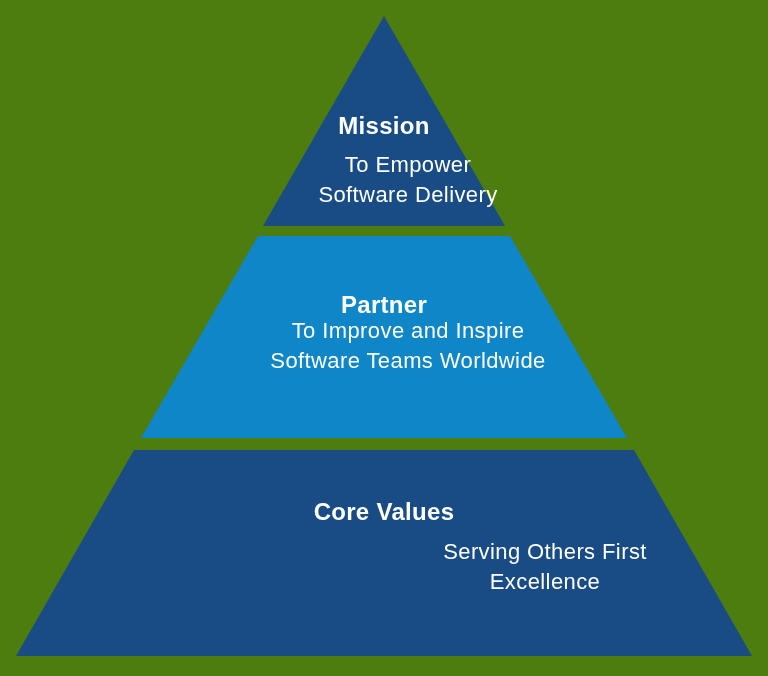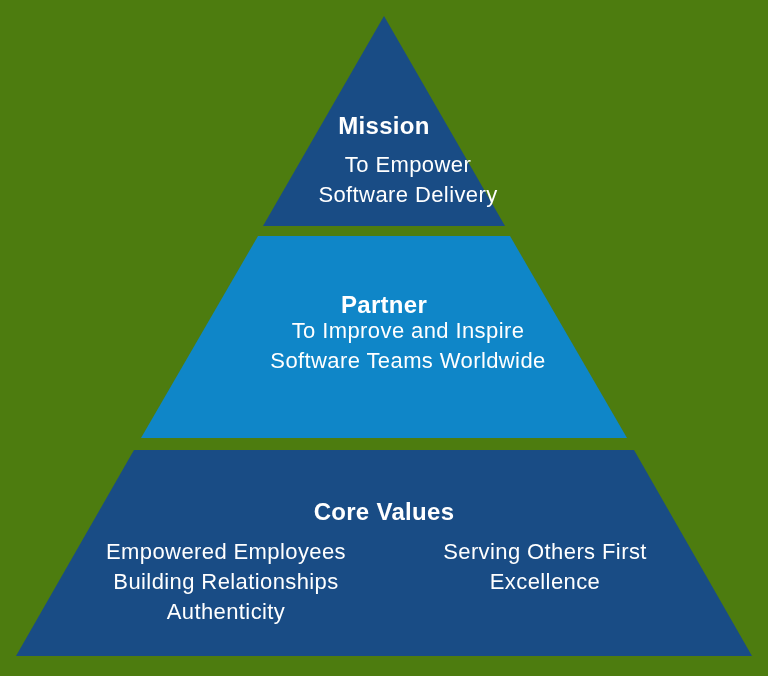--- a/index.html
+++ b/index.html
@@ -90,24 +90,19 @@
   </div>
 
   <div class="label heading" id="vision-heading">Partner</div>
   <div class="label body-lines" id="vision-lines">
     <div>To Improve and Inspire</div>
     <div>Software Teams Worldwide</div>
   </div>
 
   <div class="label heading" id="core-values-heading">Core Values</div>
 
-  <div class="value-col" id="core-values-left">
-    <div>Empowered Employees</div>
-    <div>Building Relationships</div>
-    <div>Authenticity</div>
-  </div>
 
   <div class="value-col" id="core-values-right">
     <div>Serving Others First</div>
     <div>Excellence</div>
   </div>
 
 </div>
 
 </body></html>

